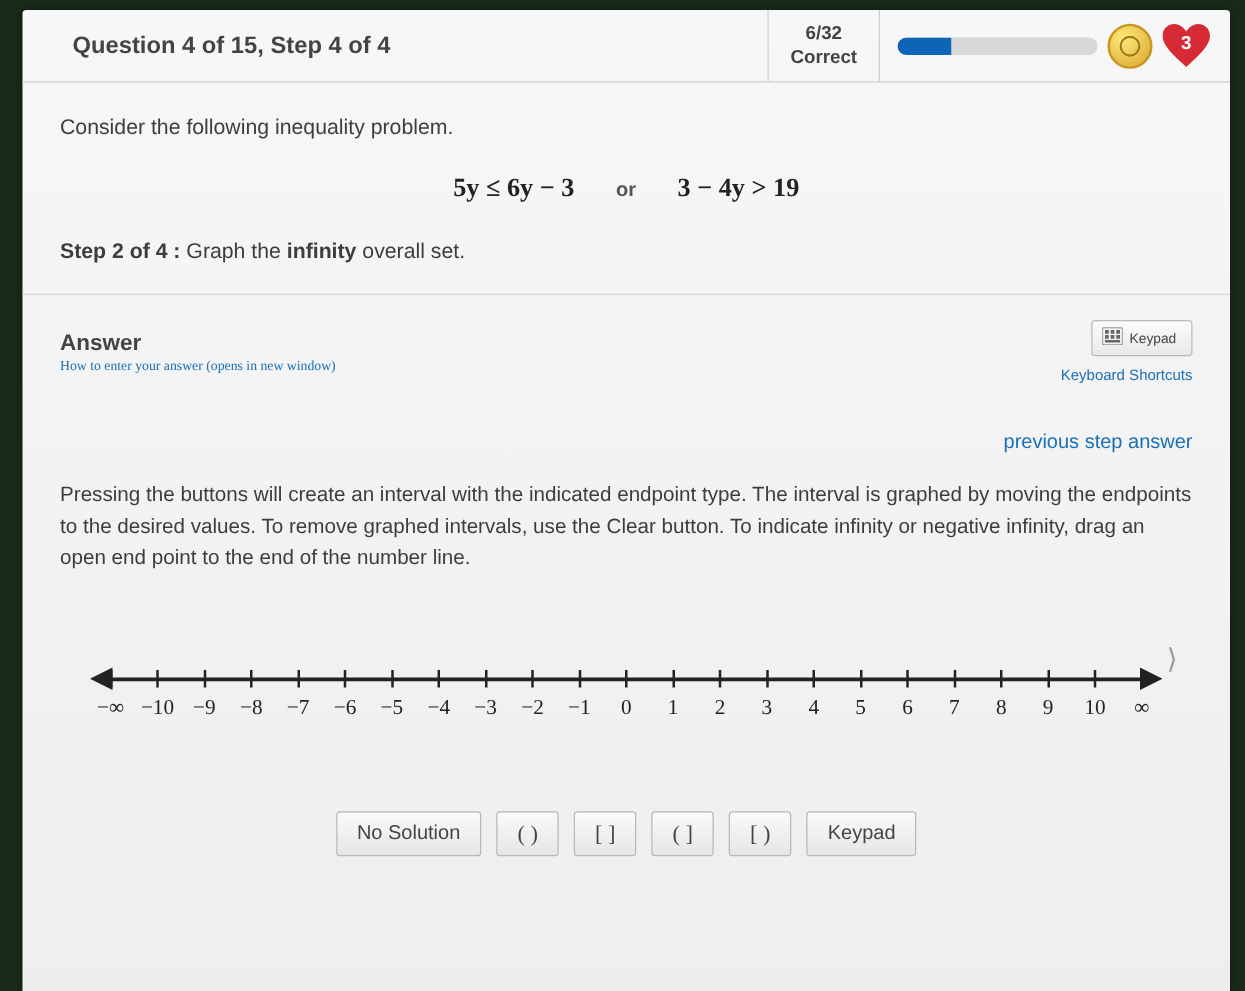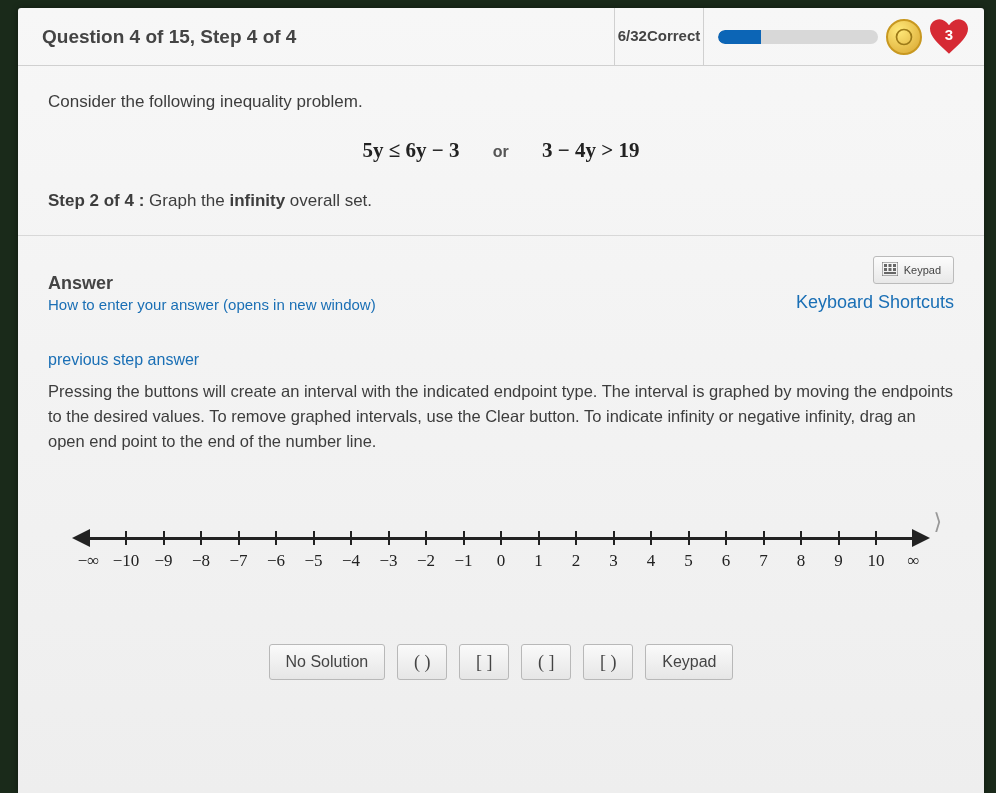--- a/index.html
+++ b/index.html
@@ -24,31 +24,31 @@
   .topbar {
     display: flex;
     align-items: stretch;
     border-bottom: 1px solid #d0d0d0;
     height: 58px;
   }
   .q-title {
     flex: 1;
     display: flex;
     align-items: center;
-    padding-left: 24px;
+    padding-left: 40px;
     font-size: 19px;
     font-weight: 600;
     color: #444;
   }
   .score-box {
     border-left: 1px solid #d0d0d0;
     border-right: 1px solid #d0d0d0;
     width: 90px;
     display: flex;
-    flex-direction: row;
+    flex-direction: column;
     align-items: center;
     justify-content: center;
     font-size: 15px;
     font-weight: 600;
     color: #444;
     line-height: 1.25;
   }
   .progress-wrap {
     flex: 0 0 280px;
     display: flex;
@@ -107,40 +107,40 @@
   .math-row .sep { font-family: "Segoe UI", Arial, sans-serif; font-size:16px; color:#555; margin:0 28px; }
   .step-line { font-size: 17px; }
   .step-line b { font-weight:700; }
   
   .answer-sec {
     padding: 20px 30px 0 30px;
     color: #3d3d3d;
     flex:1;
     position: relative;
   }
-  .ans-head-row { display:flex; justify-content:space-between; align-items:flex-end; }
+  .ans-head-row { display:flex; justify-content:space-between; align-items:center; }
   .ans-left .ans-title { font-size:18px; font-weight:600; color:#444; }
-  .ans-left .ans-hint { font-size:15px; color:#1a6fb5; cursor:pointer; margin-top:2px;}
+  .ans-left .ans-hint { font-size:11px; color:#1a6fb5; cursor:pointer; margin-top:2px;font-family:Liberation Serif, serif;}
   .ans-right { text-align:right; }
   .keypad-btn {
     background: linear-gradient(#fcfcfc,#e8e8e8);
     border:1px solid #bbb;
     border-radius:3px;
     padding: 5px 12px 5px 8px;
     font-size:11px;
     color:#444;
     cursor:pointer;
     display:inline-flex; align-items:center; gap:6px;
   }
   .kb-shortcuts {
-    font-size:18px; color:#1a6fb5; cursor:pointer; margin-top:8px;
+    font-size:12px; color:#1a6fb5; cursor:pointer; margin-top:8px;
   }
   .prev-step {
-    font-size:16px; color:#1a6fb5; cursor:pointer;
-    margin-top: 38px; margin-bottom:10px;
+    text-align:right; font-size:16px; color:#1a6fb5; cursor:pointer;
+    margin-top: 38px; margin-bottom:21px;
   }
   .instructions {
     font-size:16.5px; line-height:1.5; color:#3d3d3d;
   }
   
   .numline-wrap { margin-top: 70px; padding: 0 10px; position:relative;}
   .numline {
     position: relative;
     height: 60px;
   }

